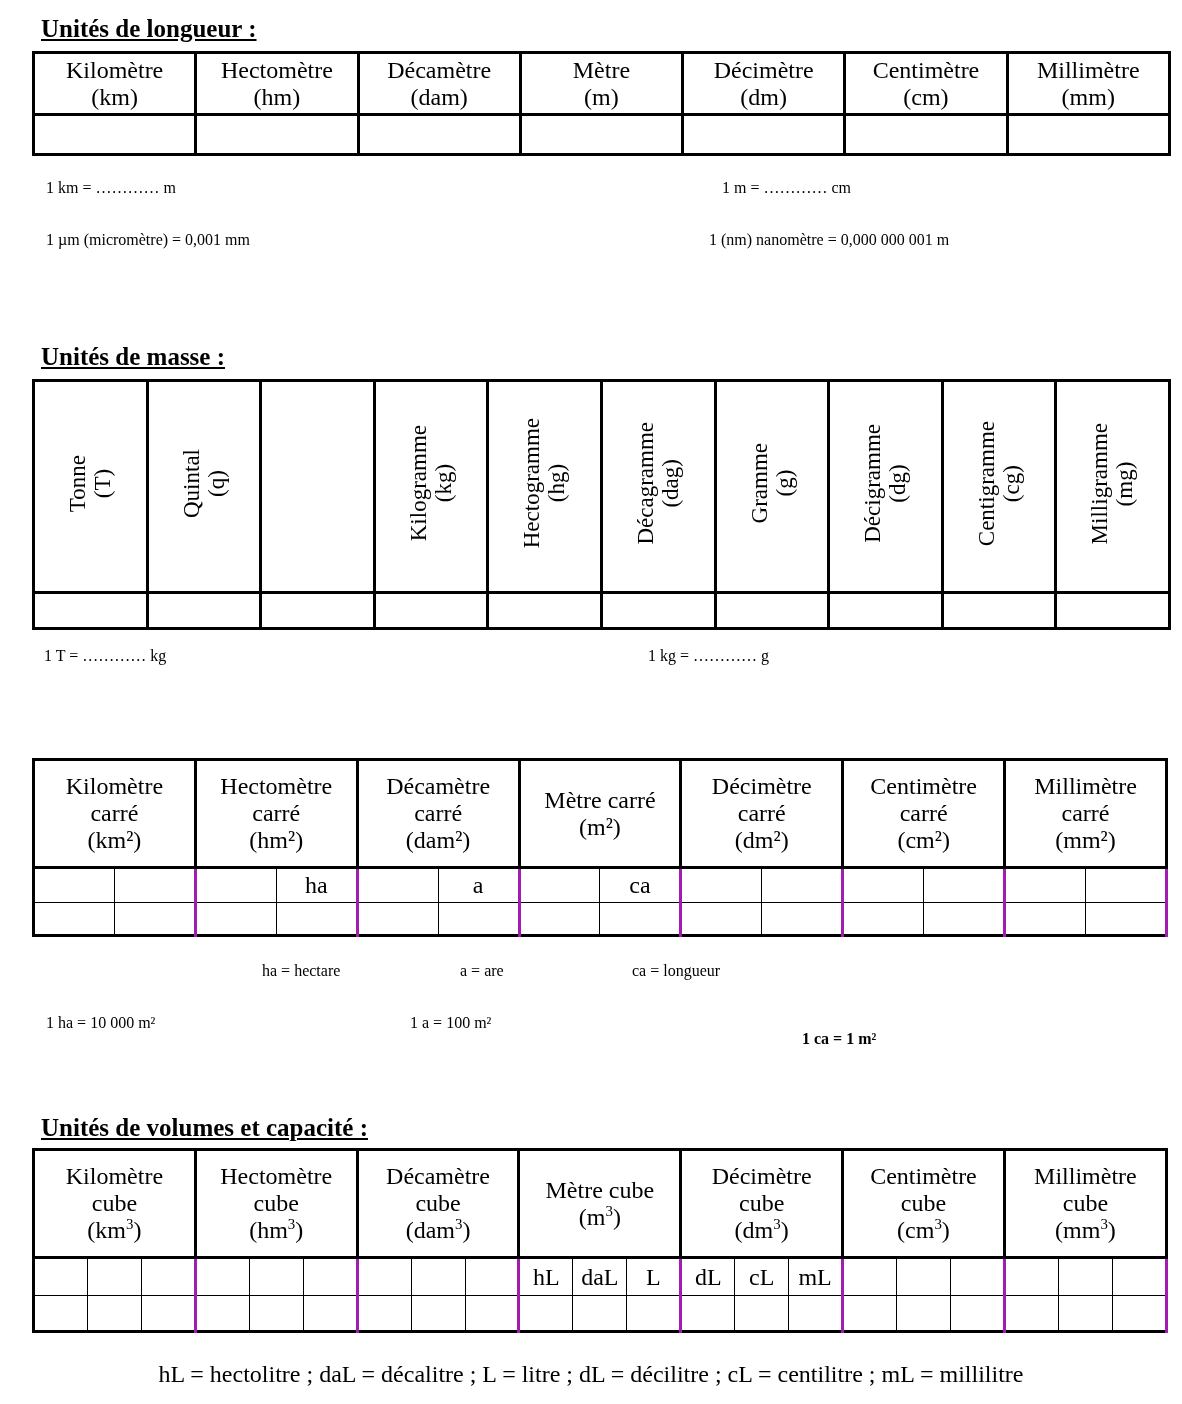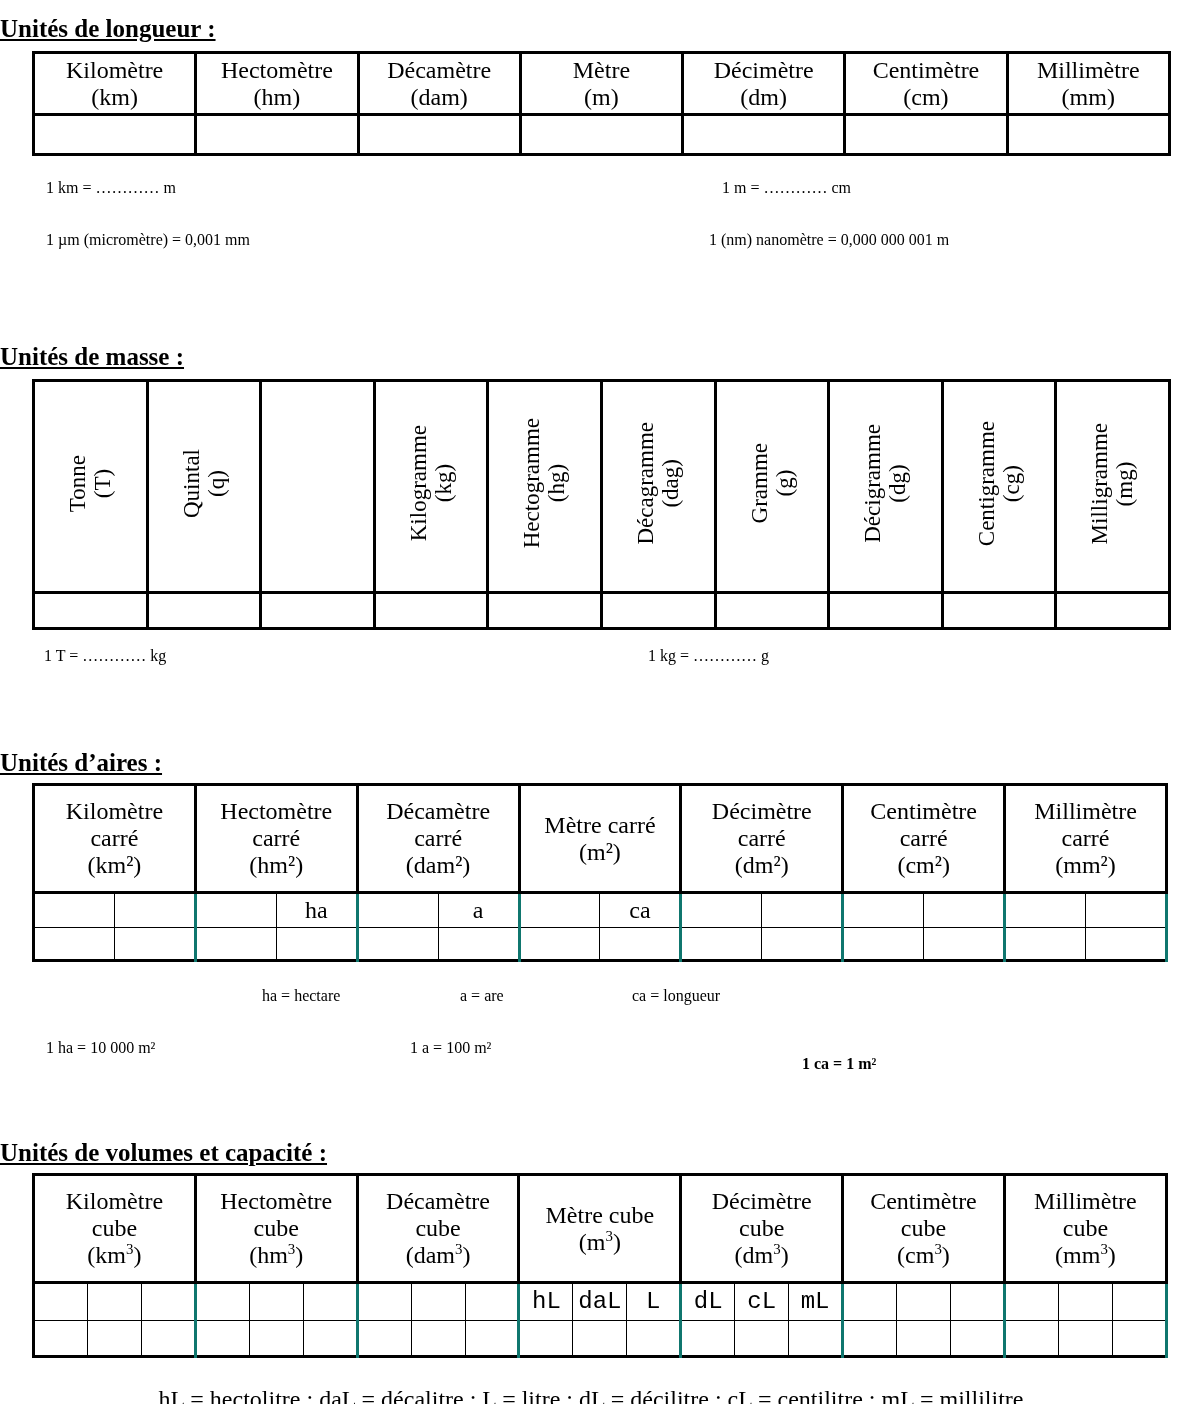--- a/index.html
+++ b/index.html
@@ -14,20 +14,21 @@
     overflow: hidden;
     position: relative;
   }
   .page { padding: 0 0 0 0; }
 
   
   .section-title {
     font-weight: bold;
     font-size: 25px;
     text-decoration: underline;
+    margin-left: 41px;
     line-height: 1.0;
     white-space: nowrap;
   }
 
   
   table.units {
     border-collapse: collapse;
     table-layout: fixed;
     margin-left: 32px;
     border: 3px solid #000;
@@ -37,21 +38,21 @@
     text-align: center;
     vertical-align: middle;
     font-size: 24px;
     line-height: 1.12;
     padding: 1px 2px;
   }
   table.units td.sub {
     border: 1.5px solid #000;
   }
   table.units td.thickleft  { border-left: 3px solid #000; }
-  table.units td.thickright { border-right: 3px solid #0f766e; }
+  table.units td.thickright { border-right: 3px solid #a21caf; }
 
   .hdr-cell { height: 62px; }
   .blank-row td { height: 40px; }
 
   
   #tbl-longueur { width: 1136px; }
   #tbl-longueur td { width: 162.28px; }
 
   
   #tbl-masse { width: 1136px; }
@@ -74,21 +75,21 @@
 
   
   #tbl-aires { width: 1136px; }
   #tbl-aires td.grp { height: 108px; }
   #tbl-aires td.sub { height: 35px; }
   #tbl-aires tr.sub-blank td { height: 33px; }
 
   
   #tbl-volumes { width: 1136px; }
   #tbl-volumes td.grp { height: 108px; }
-  #tbl-volumes td.sub { height: 38px; font-family: Liberation Mono, monospace; }
+  #tbl-volumes td.sub { height: 38px; }
   #tbl-volumes tr.sub-blank td { height: 36px; }
 
   
   .note-row {
     position: relative;
     font-size: 24px;
     line-height: 1.0;
     white-space: nowrap;
   }
   .note {
@@ -217,21 +218,20 @@
     </tr>
   </tbody>
     </table>
 
   <div class="note-row" style="height:40px; margin-top:18px;">
     <span class="note" style="left:44px; top:0;">1 T = ………… kg</span>
     <span class="note" style="left:648px; top:0;">1 kg = ………… g</span>
   </div>
 
   <div style="height:62px"></div>
-  <div class="section-title">Unités d’aires :</div>
 
   <div style="height:8px"></div>
   <table class="units" id="tbl-aires">
     <tbody>
         <tr>
       <td class="grp" colspan="2">
         <span>Kilomètre</span><br>
         <span>carré</span><br>
         <span>(km²)</span>
       </td>

